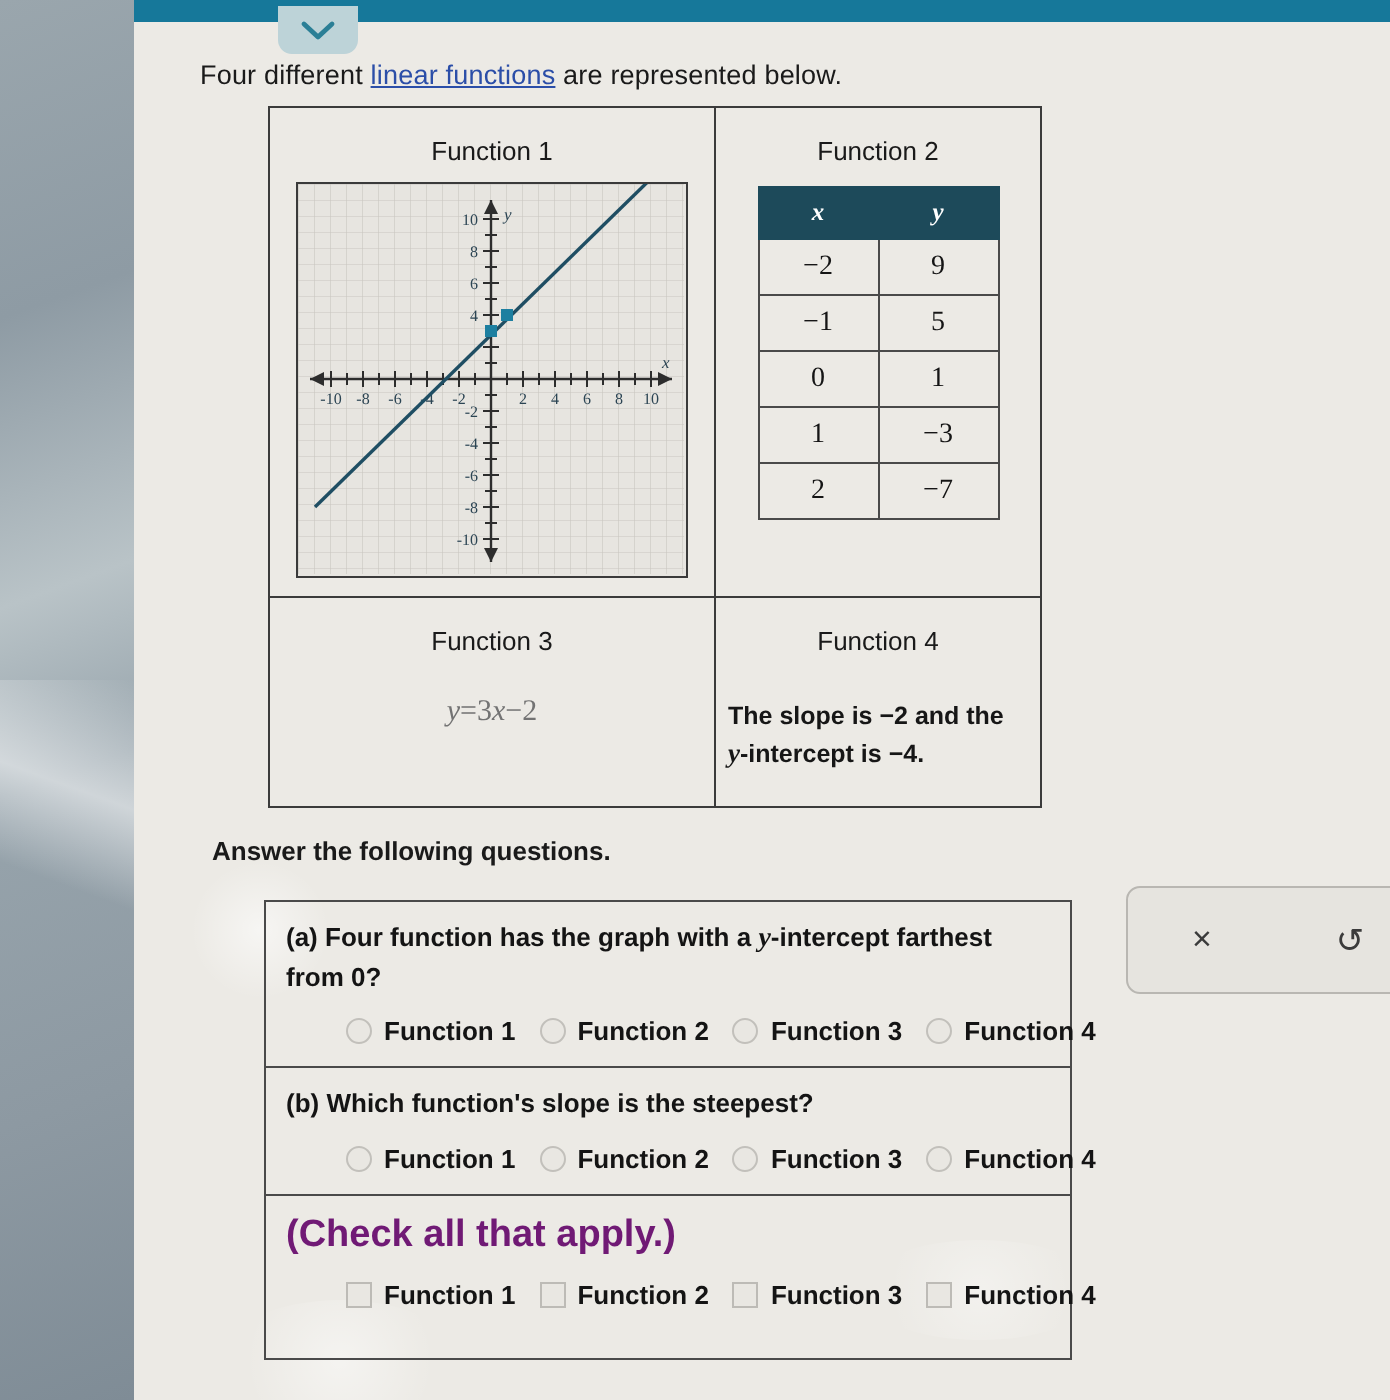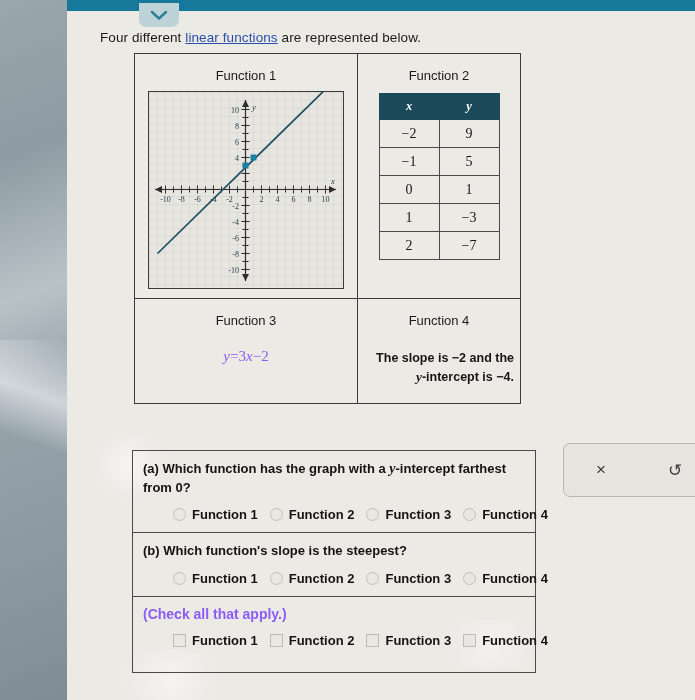--- a/index.html
+++ b/index.html
@@ -149,28 +149,28 @@
     font-family: "Liberation Serif", serif;
     font-size: 14px;
   }
 
   
   .fn-eq {
     margin-top: 12px;
     font-family: "Liberation Serif", serif;
     font-size: 15px;
     font-style: italic;
-    color: #8b5cf6;
+    color: #737373;
   }
   .fn-eq .rm { font-style: normal; }
   .fn-desc {
     margin-top: 13px;
     font-size: 12.5px;
     color: #161616;
-    text-align: right;
+    text-align: left;
     line-height: 1.45;
     font-weight: 600;
     width: 150px;
   }
   .fn-desc i { font-family: "Liberation Serif", serif; font-size: 13.5px; }
 
   
   .answer-head {
     position: absolute;
     left: 106px; top: 418px;
@@ -193,21 +193,21 @@
     border-bottom: 1.2px solid #4a4a4a;
   }
   .q-item:last-child { border-bottom: none; padding-bottom: 24px; }
   .q-text {
     font-size: 13px;
     color: #141414;
     font-weight: 600;
     line-height: 1.35;
   }
   .q-text i { font-family: "Liberation Serif", serif; font-style: italic; font-size: 14px; }
-  .q-sub { font-size: 14px; font-weight: 600; color: #8b5cf6; }
+  .q-sub { font-size: 19px; font-weight: 600; color: #701a75; }
   .opt-row {
     margin-top: 11px;
     padding-left: 30px;
     display: flex;
     align-items: center;
     gap: 3px;
   }
   .opt {
     display: flex;
     align-items: center;
@@ -424,27 +424,28 @@
 
     <div class="fn-cell">
       <div class="fn-title">Function 4</div>
       <div class="fn-desc">
         <span>The slope is −2 and the</span>
         <i>y</i><span>-intercept is −4.</span>
       </div>
     </div>
   </div>
 
+  <div class="answer-head">Answer the following questions.</div>
 
   <div class="q-box">
 
     <div class="q-item">
       <div class="q-text">
         <span>(a)</span>
-        <span>Which function has the graph with a </span><i>y</i><span>-intercept farthest from 0?</span>
+        <span>Four function has the graph with a </span><i>y</i><span>-intercept farthest from 0?</span>
       </div>
       <div class="opt-row">
         <label class="opt">
           <span class="radio"></span>
           <span>Function 1</span>
         </label>
         <label class="opt">
           <span class="radio"></span>
           <span>Function 2</span>
         </label>

